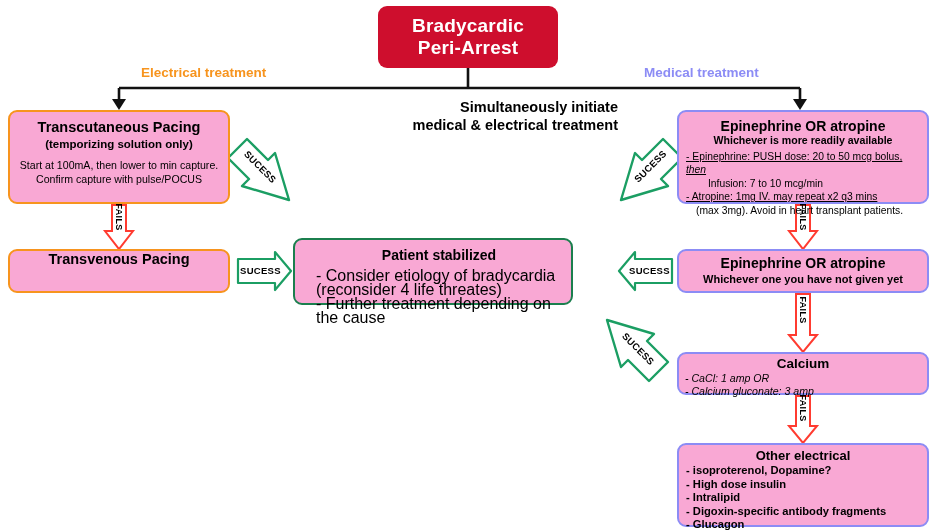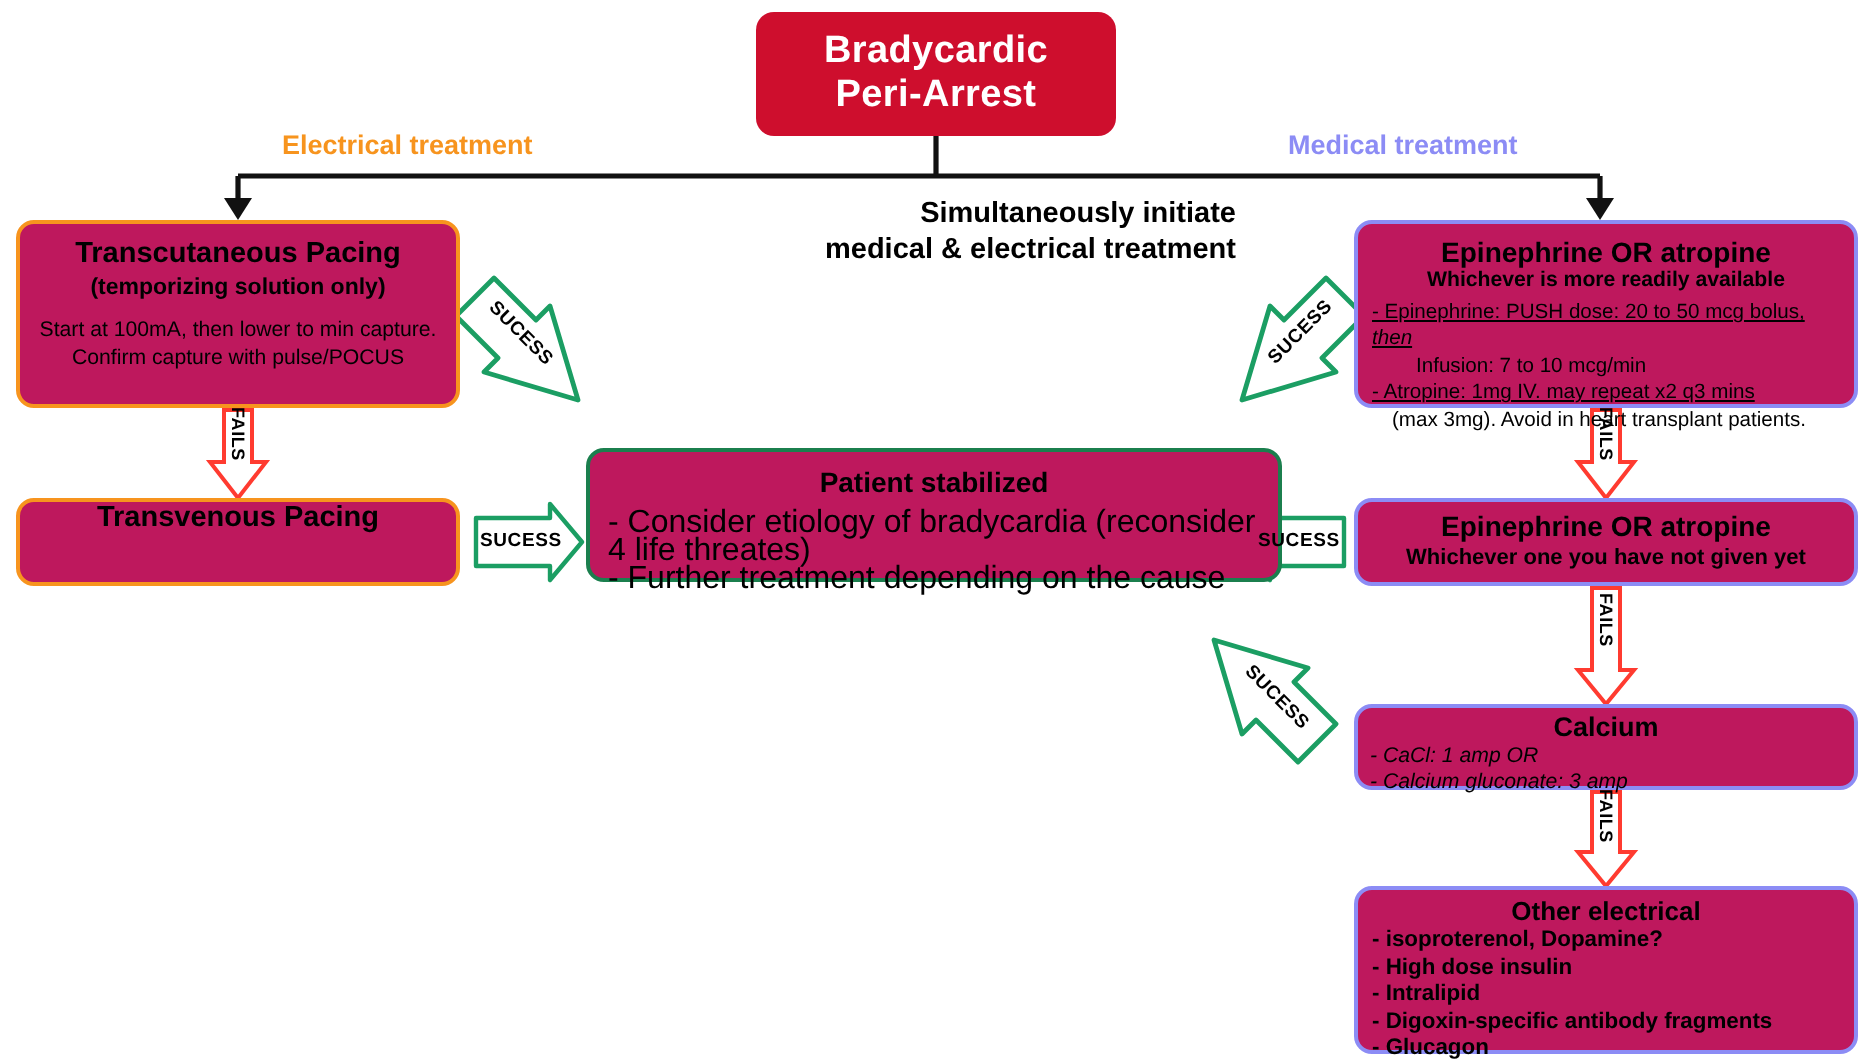--- a/index.html
+++ b/index.html
@@ -4,21 +4,21 @@
 <style>
   html,body{margin:0;padding:0;background:#ffffff;}
   body{
     width:936px;height:532px;position:relative;overflow:hidden;
     font-family:"Liberation Sans","DejaVu Sans",sans-serif;
     color:#000;
   }
   #canvas{position:absolute;inset:0;}
   svg.layer{position:absolute;left:0;top:0;width:936px;height:532px;pointer-events:none;}
 
-  .box{position:absolute;box-sizing:border-box;background:#be185d;border-radius:9px;}
+  .box{position:absolute;box-sizing:border-box;background:#f9a8d4;border-radius:9px;}
   .box .title{font-weight:bold;text-align:center;}
   .box .sub{font-weight:bold;text-align:center;}
   .box .body{text-align:left;}
 
   
   #root-box{
     left:378px;top:6px;width:180px;height:62px;
     background:#CE0E2D;border:none;border-radius:9px;
     display:flex;align-items:center;justify-content:center;
   }
@@ -32,21 +32,21 @@
   .green{border:2.5px solid #1B7F4E;}
 
   #tcp-box{left:8px;top:110px;width:222px;height:94px;padding:7px 6px 0 6px;}
   #tcp-box .title{font-size:14.5px;line-height:17px;}
   #tcp-box .sub{font-size:11.5px;line-height:14px;margin-top:1px;}
   #tcp-box .body{font-size:10.6px;line-height:13.5px;margin-top:8px;text-align:center;}
 
   #tvp-box{left:8px;top:249px;width:222px;height:44px;display:flex;align-items:flex-start;justify-content:center;}
   #tvp-box .title{font-size:14.5px;}
 
-  #stab-box{left:293px;top:224px;width:348px;height:67px;padding:7px 9px 0 9px;}
+  #stab-box{left:293px;top:238px;width:280px;height:67px;padding:7px 9px 0 21px;}
   #stab-box .title{font-size:14px;line-height:17px;}
   #stab-box .body{font-size:16px;line-height:14px;margin-top:5px;}
 
   #epi1-box{left:677px;top:110px;width:252px;height:94px;padding:6px 7px 0 7px;}
   #epi1-box .title{font-size:14px;line-height:16px;}
   #epi1-box .sub{font-size:10.6px;line-height:13px;}
   #epi1-box .body{font-size:10.3px;line-height:13.4px;margin-top:3px;text-decoration:underline;}
   #epi1-box .ital{font-style:italic;}
 
   #epi2-box{left:677px;top:249px;width:252px;height:44px;padding:4px 6px 0 6px;}

